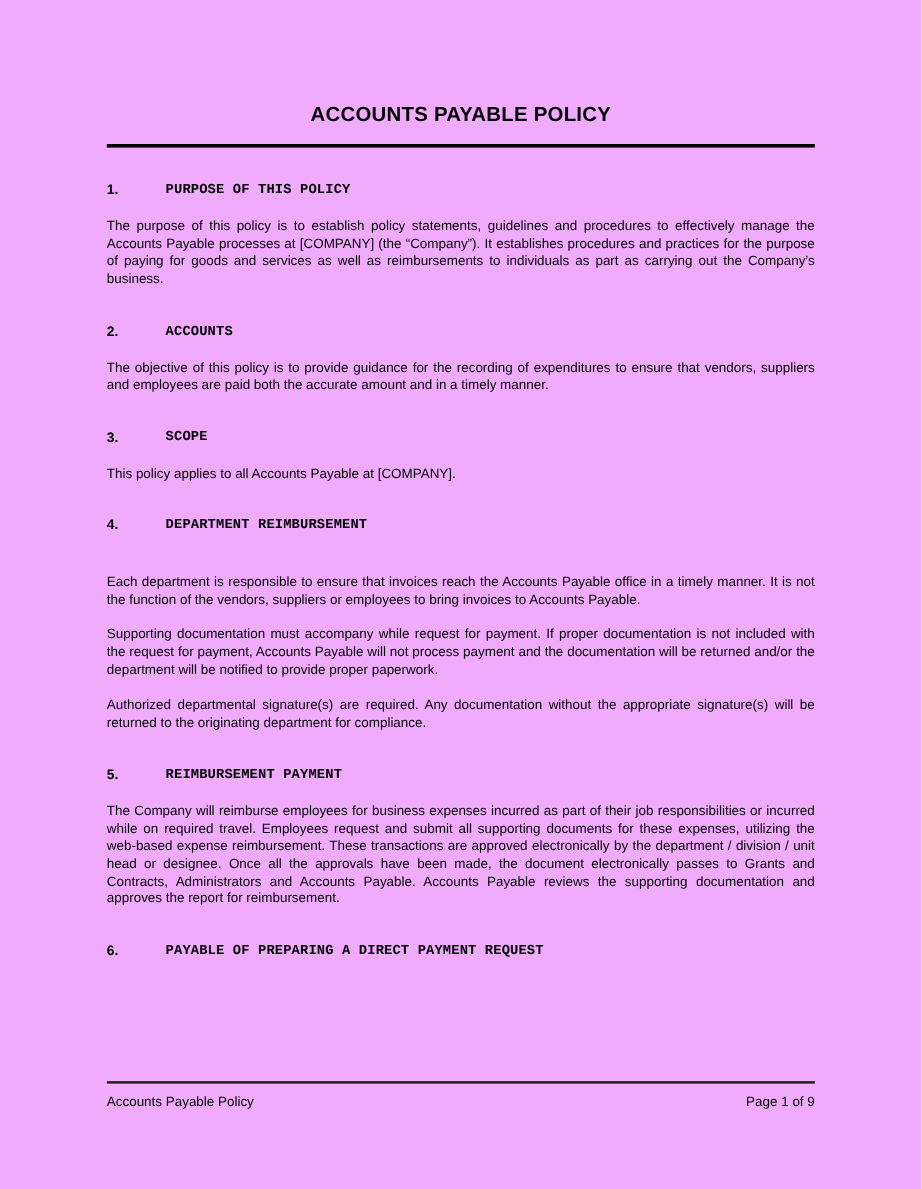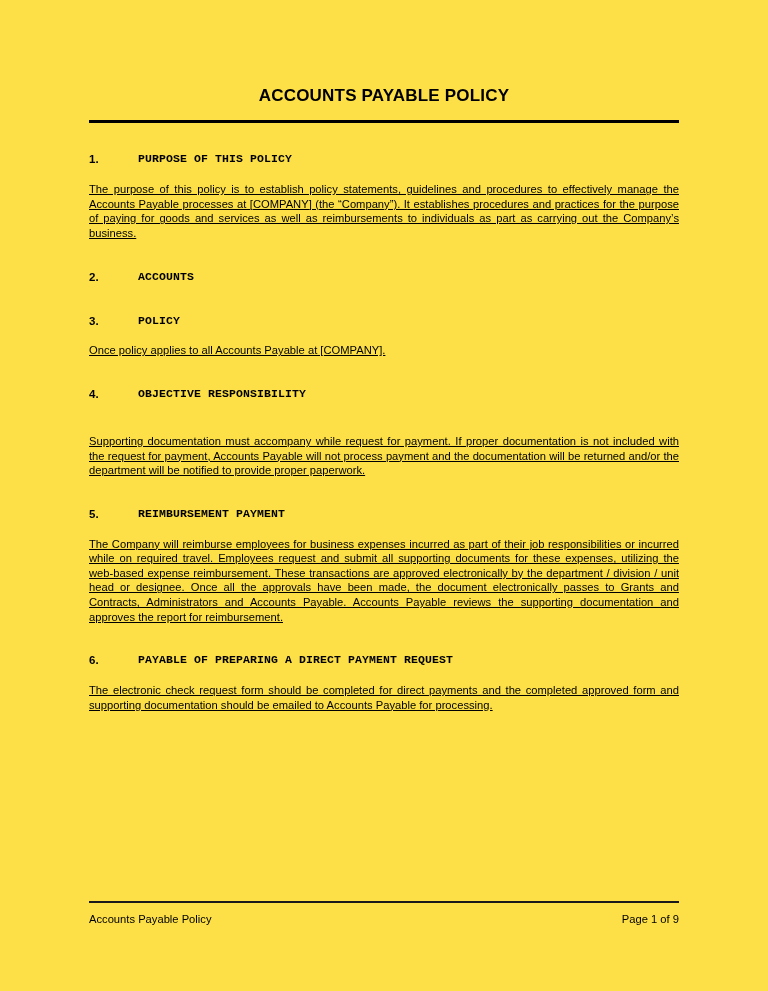--- a/index.html
+++ b/index.html
@@ -13,21 +13,21 @@
     font-family: "Liberation Sans", sans-serif;
     color: #000000;
     -webkit-font-smoothing: antialiased;
   }
 
   .page {
     position: relative;
     width: 768px;
     height: 991px;
     box-sizing: border-box;
-    background: #fde047;
+    background: #f0abfc;
     overflow: hidden;
   }
 
   .content {
     position: absolute;
     left: 89px;
     top: 0;
     width: 590px;
   }
 
@@ -67,21 +67,20 @@
     flex: 1 1 auto;
     font-family: Liberation Mono, monospace;
   }
 
   .para {
     margin-top: 15px;
     font-size: 11.2px;
     line-height: 14.6px;
     text-align: justify;
     text-justify: inter-word;
-    text-decoration: underline;
   }
   .para:first-of-type {
     margin-top: 15px;
   }
   
   .section.extra-gap .para:first-of-type {
     margin-top: 32px;
   }
 
   
@@ -122,52 +121,54 @@
         <span class="section-title">PURPOSE OF THIS POLICY</span>
       </div>
       <p class="para">The purpose of this policy is to establish policy statements, guidelines and procedures to effectively manage the Accounts Payable processes at [COMPANY] (the “Company”). It establishes procedures and practices for the purpose of paying for goods and services as well as reimbursements to individuals as part as carrying out the Company’s business.</p>
     </div>
 
     <div class="section">
       <div class="section-heading">
         <span class="section-number">2.</span>
         <span class="section-title">ACCOUNTS</span>
       </div>
+      <p class="para">The objective of this policy is to provide guidance for the recording of expenditures to ensure that vendors, suppliers and employees are paid both the accurate amount and in a timely manner.</p>
     </div>
 
     <div class="section">
       <div class="section-heading">
         <span class="section-number">3.</span>
-        <span class="section-title">POLICY</span>
+        <span class="section-title">SCOPE</span>
       </div>
-      <p class="para">Once policy applies to all Accounts Payable at [COMPANY].</p>
+      <p class="para">This policy applies to all Accounts Payable at [COMPANY].</p>
     </div>
 
     <div class="section extra-gap">
       <div class="section-heading">
         <span class="section-number">4.</span>
-        <span class="section-title">OBJECTIVE RESPONSIBILITY</span>
+        <span class="section-title">DEPARTMENT REIMBURSEMENT</span>
       </div>
+      <p class="para">Each department is responsible to ensure that invoices reach the Accounts Payable office in a timely manner. It is not the function of the vendors, suppliers or employees to bring invoices to Accounts Payable.</p>
       <p class="para">Supporting documentation must accompany while request for payment. If proper documentation is not included with the request for payment, Accounts Payable will not process payment and the documentation will be returned and/or the department will be notified to provide proper paperwork.</p>
+      <p class="para">Authorized departmental signature(s) are required. Any documentation without the appropriate signature(s) will be returned to the originating department for compliance.</p>
     </div>
 
     <div class="section">
       <div class="section-heading">
         <span class="section-number">5.</span>
         <span class="section-title">REIMBURSEMENT PAYMENT</span>
       </div>
       <p class="para">The Company will reimburse employees for business expenses incurred as part of their job responsibilities or incurred while on required travel. Employees request and submit all supporting documents for these expenses, utilizing the web-based expense reimbursement. These transactions are approved electronically by the department / division / unit head or designee. Once all the approvals have been made, the document electronically passes to Grants and Contracts, Administrators and Accounts Payable. Accounts Payable reviews the supporting documentation and approves the report for reimbursement.</p>
     </div>
 
     <div class="section">
       <div class="section-heading">
         <span class="section-number">6.</span>
         <span class="section-title">PAYABLE OF PREPARING A DIRECT PAYMENT REQUEST</span>
       </div>
-      <p class="para">The electronic check request form should be completed for direct payments and the completed approved form and supporting documentation should be emailed to Accounts Payable for processing.</p>
     </div>
 
   </div>
 
   <div class="footer">
     <div class="footer-rule"></div>
     <div class="footer-row">
       <span>Accounts Payable Policy</span>
       <span>Page 1 of 9</span>
     </div>

